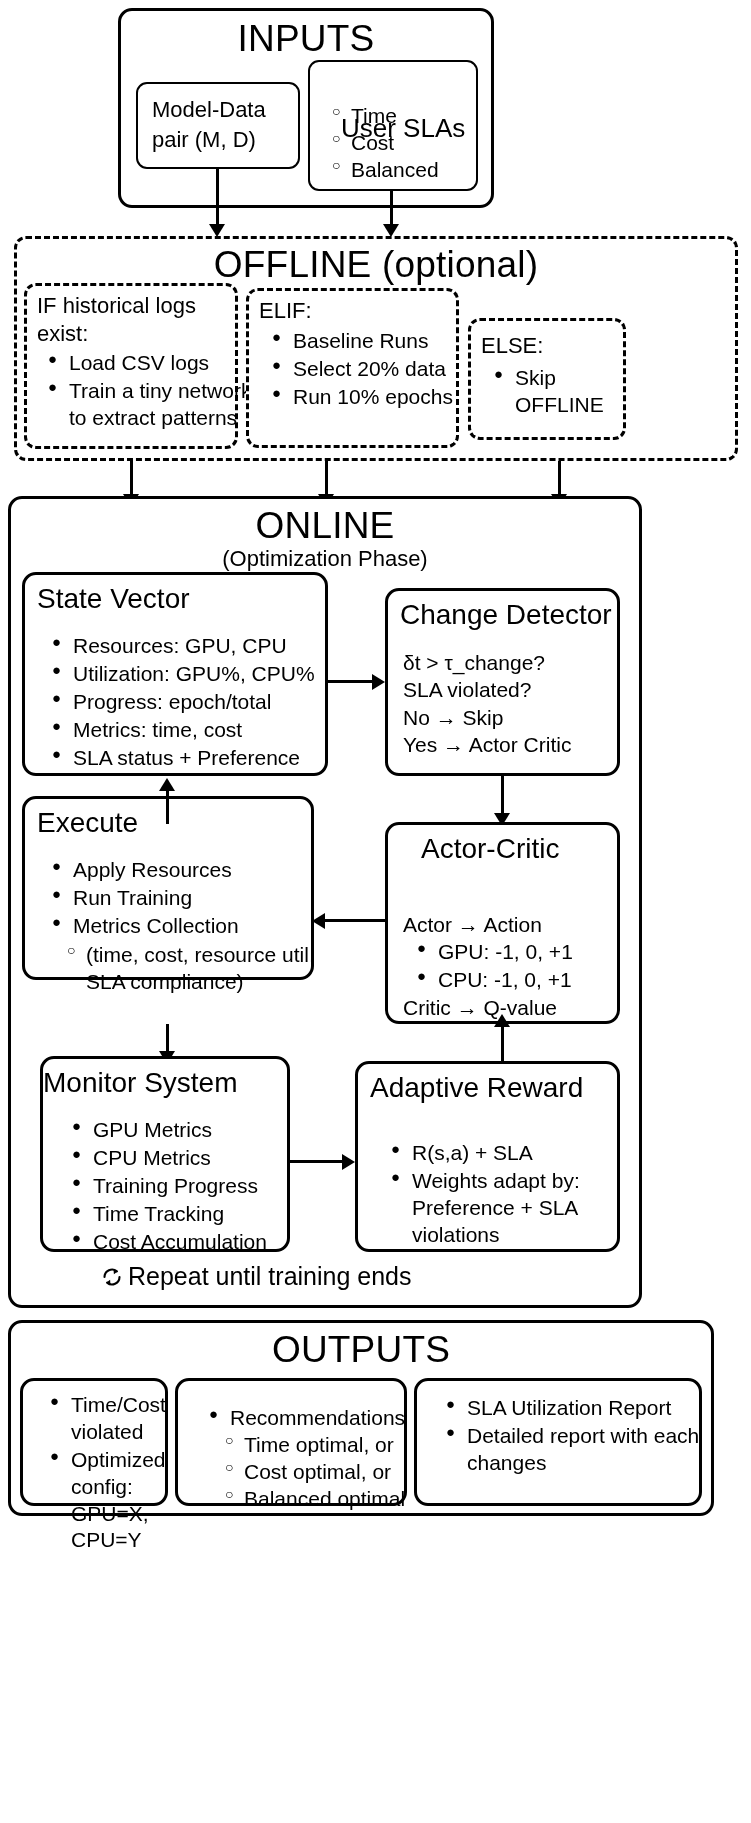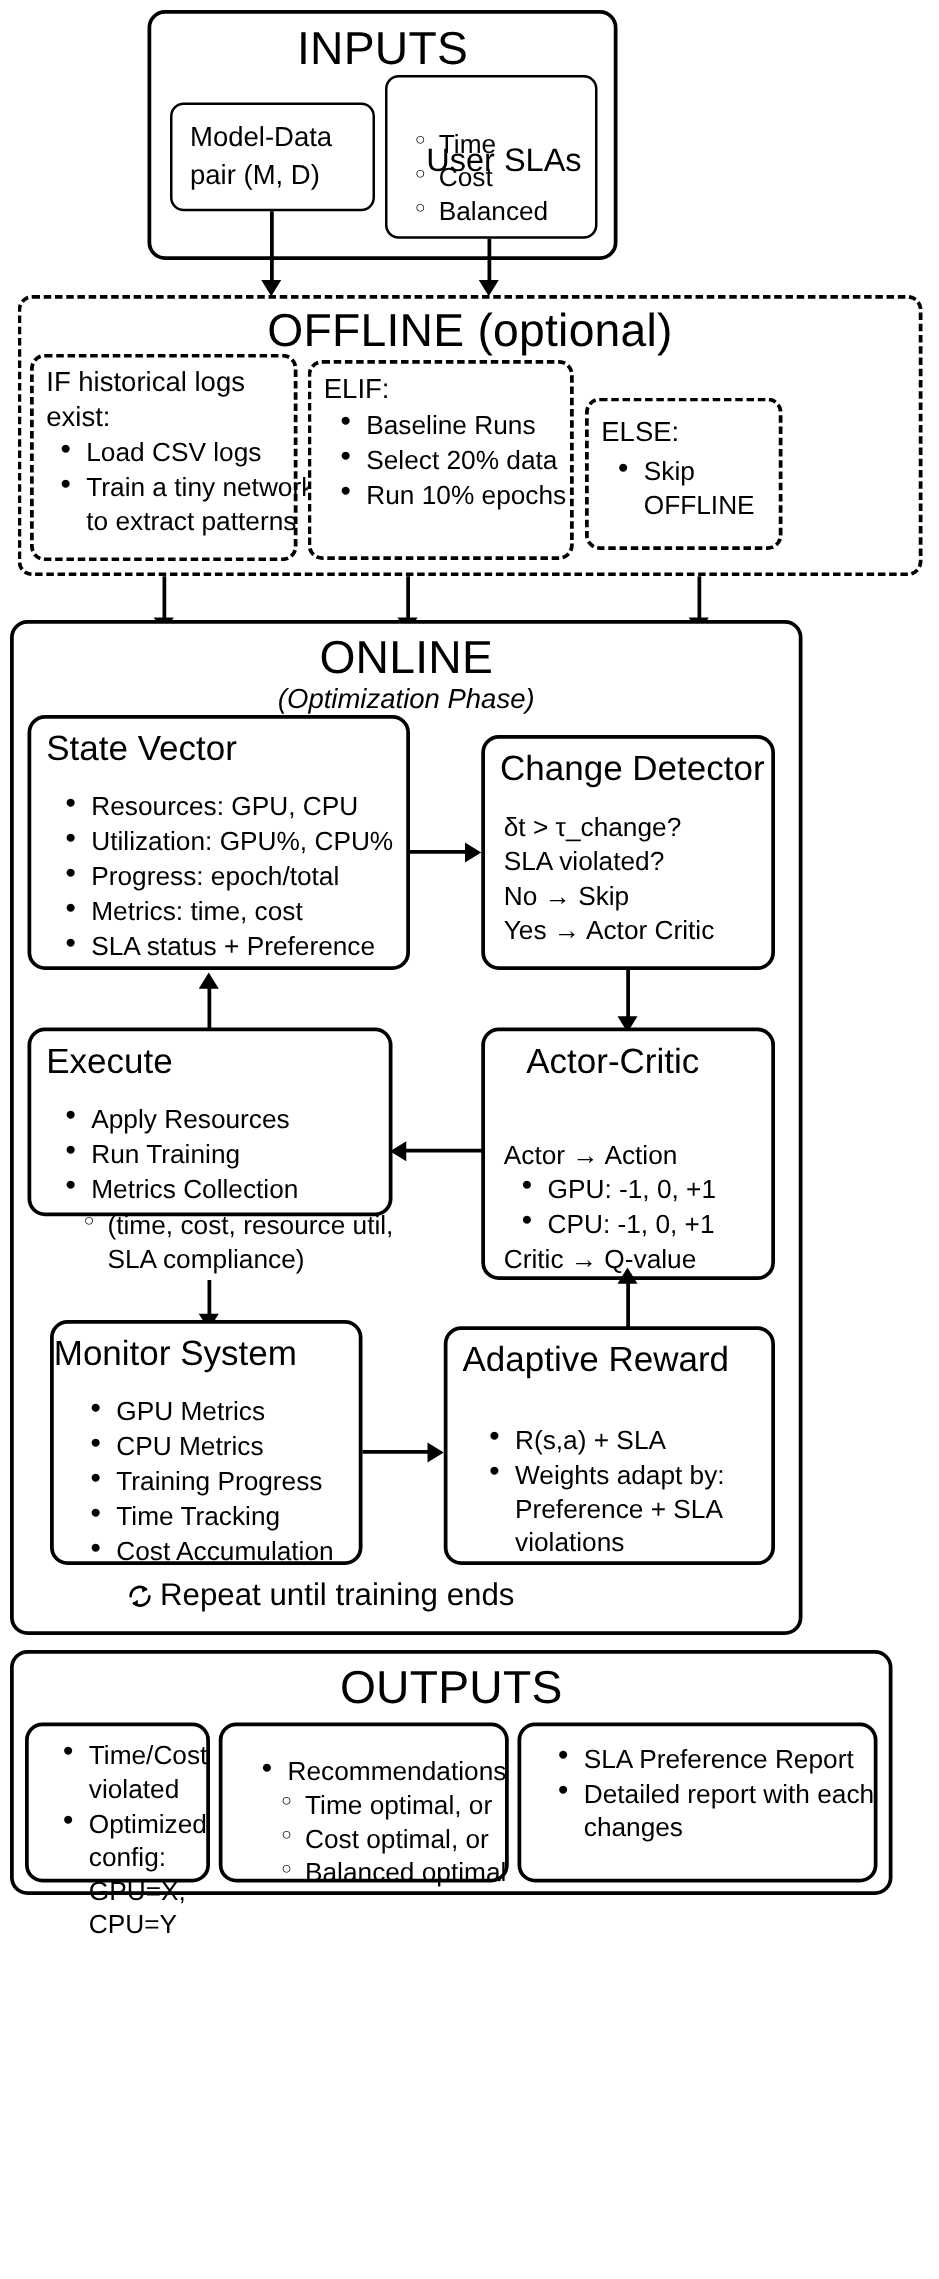--- a/index.html
+++ b/index.html
@@ -185,21 +185,21 @@
   <div class="arrowhead ah-down" style="left:123px;top:494px;"></div>
 
   <div class="vline" style="left:325px;top:461px;height:37px;"></div>
   <div class="arrowhead ah-down" style="left:318px;top:494px;"></div>
 
   <div class="vline" style="left:558px;top:461px;height:37px;"></div>
   <div class="arrowhead ah-down" style="left:551px;top:494px;"></div>
 
   <div class="box" style="left:8px;top:496px;width:634px;height:812px;">
     <div class="bigtitle" style="position:absolute;left:0;top:8px;width:100%;">ONLINE</div>
-    <div class="subtitle" style="position:absolute;left:0;top:48px;width:100%;font-style:italic;">(Optimization Phase)</div>
+    <div class="subtitle" style="position:absolute;left:0;top:48px;width:100%;">(Optimization Phase)</div>
   </div>
 
   <div class="box" style="left:22px;top:572px;width:306px;height:204px;">
     <div class="boxtitle" style="position:absolute;left:12px;top:9px;">State Vector</div>
     <ul class="b btext" style="position:absolute;left:22px;top:58px;width:275px;">
       <li>Resources: GPU, CPU</li>
       <li>Utilization: GPU%, CPU%</li>
       <li>Progress: epoch/total</li>
       <li>Metrics: time, cost</li>
       <li>SLA status + Preference</li>
@@ -215,21 +215,21 @@
       <div class="plain">Yes → Actor Critic</div>
     </div>
   </div>
 
   <div class="hline" style="left:328px;top:680px;width:46px;"></div>
   <div class="arrowhead ah-right" style="left:372px;top:674px;"></div>
 
   <div class="vline" style="left:501px;top:776px;height:42px;"></div>
   <div class="arrowhead ah-down" style="left:494px;top:813px;"></div>
 
-  <div class="box" style="left:22px;top:822px;width:292px;height:151px;">
+  <div class="box" style="left:22px;top:796px;width:292px;height:184px;">
     <div class="boxtitle" style="position:absolute;left:12px;top:9px;">Execute</div>
     <ul class="b btext" style="position:absolute;left:22px;top:58px;width:262px;">
       <li>Apply Resources</li>
       <li>Run Training</li>
       <li>Metrics Collection</li>
     </ul>
     <ul class="b2 btext" style="position:absolute;left:37px;top:143px;width:245px;">
       <li>(time, cost, resource util, SLA compliance)</li>
     </ul>
   </div>
@@ -307,18 +307,18 @@
     </ul>
     <ul class="b2 btext" style="position:absolute;left:42px;top:51px;width:190px;">
       <li>Time optimal, or</li>
       <li>Cost optimal, or</li>
       <li>Balanced optimal</li>
     </ul>
   </div>
 
   <div class="box" style="left:414px;top:1378px;width:288px;height:128px;">
     <ul class="b btext" style="position:absolute;left:24px;top:14px;width:248px;">
-      <li>SLA Preference Report</li>
+      <li>SLA Utilization Report</li>
       <li>Detailed report with each changes</li>
     </ul>
   </div>
 
 </div>
 
 </body></html>

